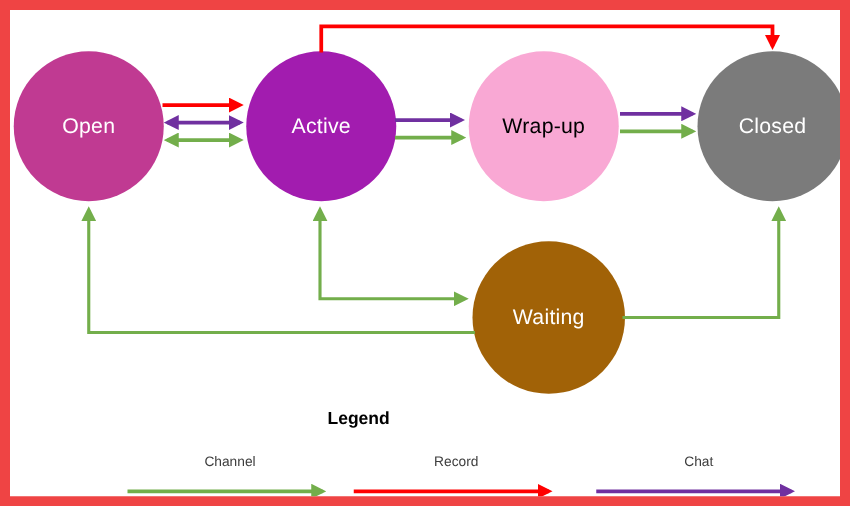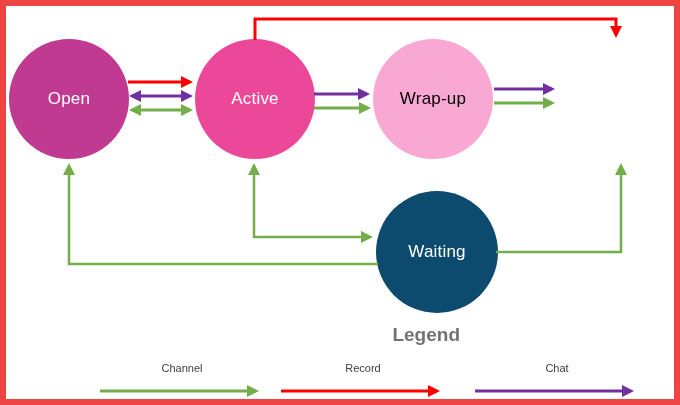--- a/index.html
+++ b/index.html
@@ -1,33 +1,33 @@
 <!DOCTYPE html>
 <html><head>
 <meta charset="utf-8">
 <style>
   html,body{margin:0;padding:0;background:#fff;font-family:"Liberation Sans",sans-serif;}
   .frame{
     position:relative;width:680px;height:405px;box-sizing:border-box;
-    border:6px solid #ef4444;background:#ffffff;overflow:hidden;padding-left:44px;
+    border:8px solid #ef4444;background:#ffffff;overflow:hidden;padding-left:44px;
   }
   .node{
     position:absolute;width:120px;height:120px;border-radius:50%;
     display:flex;align-items:center;justify-content:center;
     font-size:17px;letter-spacing:.2px;color:#fff;
   }
   .node-open   {left:3px;  top:33px; background:#C03A92;}
-  .node-active {left:189px;top:33px; background:#ec4899;}
+  .node-active {left:189px;top:33px; background:#a21caf;}
   .node-wrapup {left:367px;top:33px; background:#f9a8d4;color:#000;}
   .node-closed {left:550px;top:33px; background:#7B7B7B;}
-  .node-waiting{left:370px;top:185px;background:#0c4a6e;width:122px;height:122px;}
+  .node-waiting{left:370px;top:185px;background:#a16207;width:122px;height:122px;}
   .edges{position:absolute;left:0;top:0;width:676px;height:401px;pointer-events:none;}
   .legend-title{
-    position:absolute;left:254px;top:318px;width:200px;text-align:right;
-    font-size:19px;font-weight:bold;color:#737373;
+    position:absolute;left:254px;top:318px;width:200px;text-align:left;
+    font-size:14px;font-weight:bold;color:#000000;
   }
   .legend-item{position:absolute;top:356px;width:170px;text-align:center;}
   .legend-item .legend-label{font-size:11px;color:#3d3d3d;}
   .legend-item svg{display:block;margin:10px auto 0 auto;}
   .li-channel{left:91px;}
   .li-record{left:272px;}
   .li-chat{left:466px;}
 </style>
 </head>
 <body>
@@ -35,20 +35,23 @@
 <div class="frame">
 
   <div class="node node-open">
     <span>Open</span>
   </div>
   <div class="node node-active">
     <span>Active</span>
   </div>
   <div class="node node-wrapup">
     <span>Wrap-up</span>
+  </div>
+  <div class="node node-closed">
+    <span>Closed</span>
   </div>
   <div class="node node-waiting">
     <span>Waiting</span>
   </div>
 
   <svg class="edges" viewBox="0 0 676 401" xmlns="http://www.w3.org/2000/svg">
     <defs>
       <marker id="a-red" viewBox="0 0 12 12" refX="9" refY="6" markerWidth="12" markerHeight="12" markerUnits="userSpaceOnUse" orient="auto">
           <path d="M0,0 L12,6 L0,12 Z" fill="#FF0000"></path>
         </marker>

